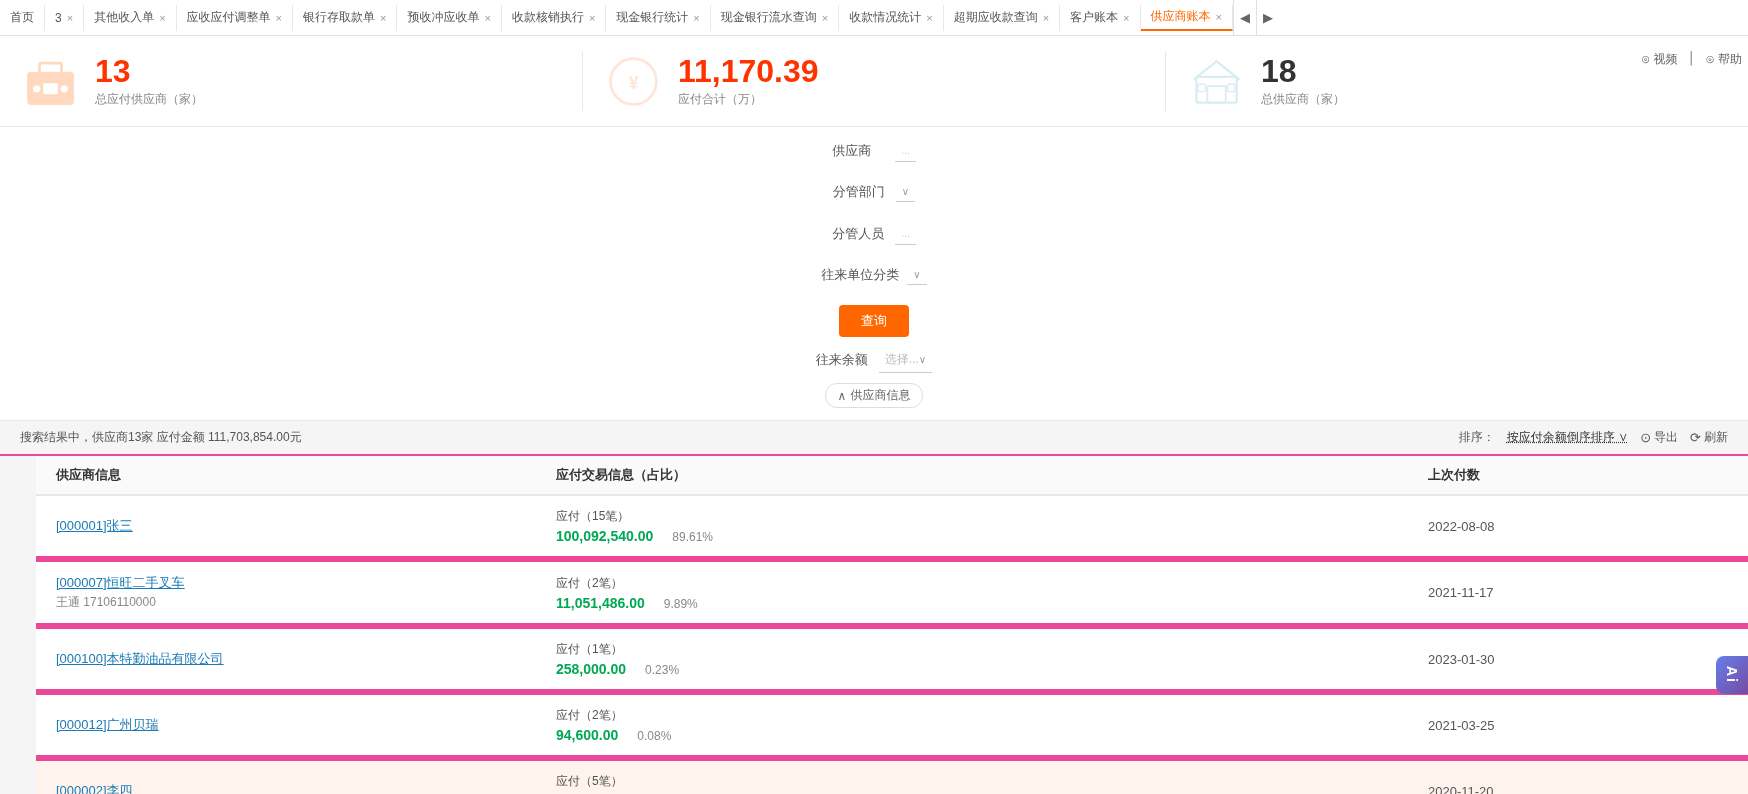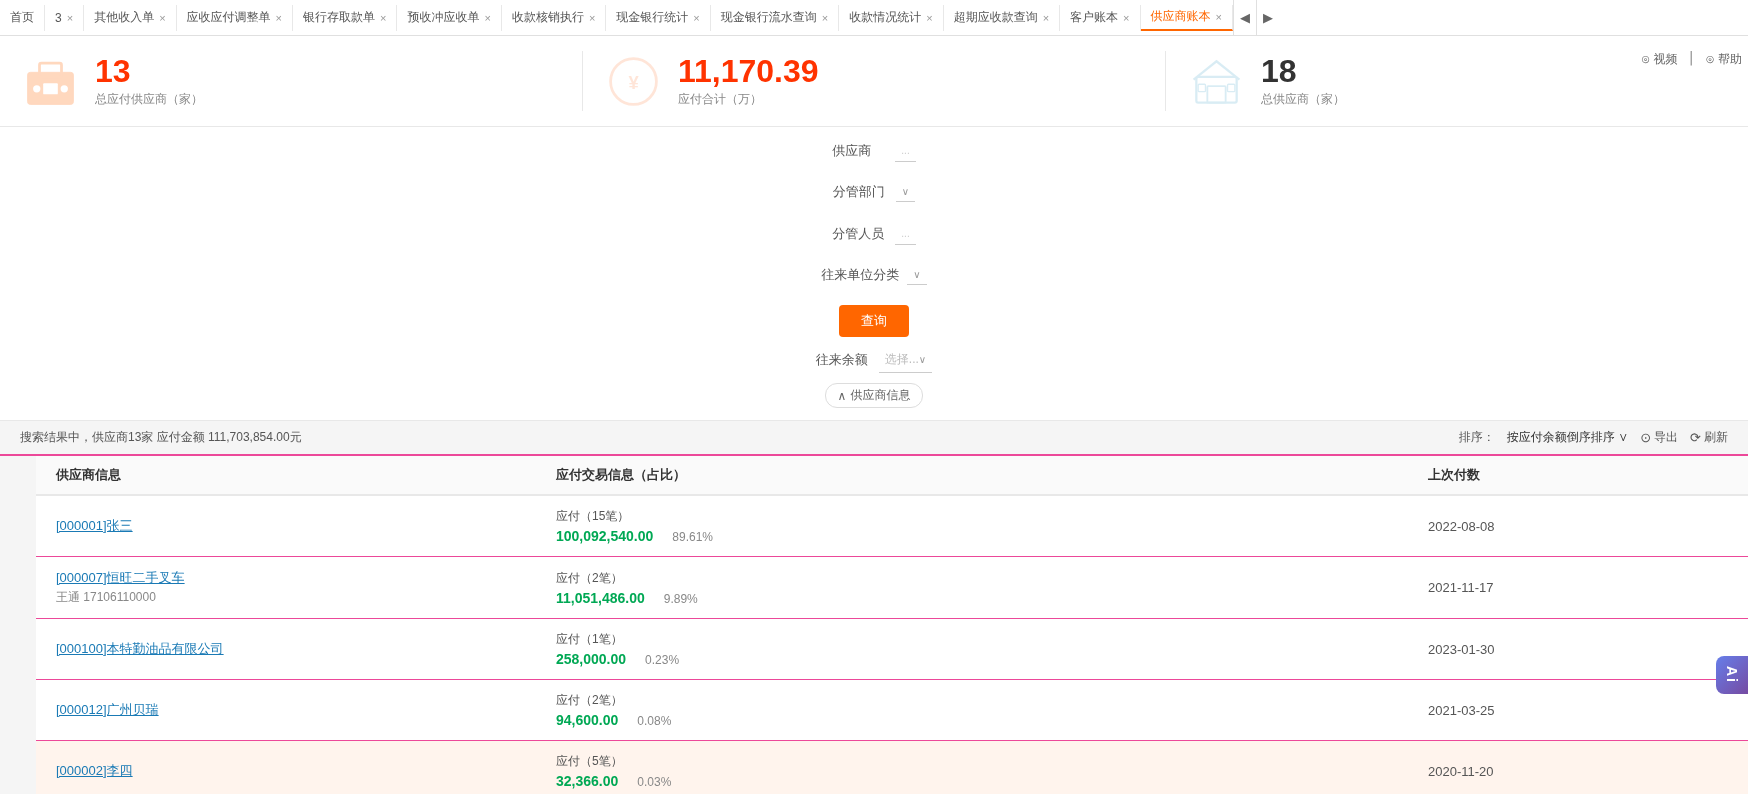--- a/index.html
+++ b/index.html
@@ -179,20 +179,21 @@
       display: flex;
       align-items: center;
       gap: 12px;
       font-size: 12px;
       color: #555;
     }
     .sort-label { color: #555; }
     .sort-select {
       color: #333;
       cursor: pointer;
+      text-decoration: underline;
       text-decoration-style: dotted;
     }
     .action-btn {
       display: flex;
       align-items: center;
       gap: 3px;
       cursor: pointer;
       color: #555;
     }
     .action-icon { font-size: 13px; }
@@ -212,21 +213,21 @@
     }
     .table-header-cell {
       font-size: 13px;
       font-weight: 600;
       color: #333;
     }
     .table-row {
       display: grid;
       grid-template-columns: 500px 1fr 300px;
       padding: 12px 20px;
-      border-bottom: 1px solid #ec4899;
+      border-bottom: 6px solid #ec4899;
       align-items: center;
     }
     .table-row.highlighted { background: #fff4ed; }
     .supplier-link {
       color: #1a7ab5;
       text-decoration: underline;
       cursor: pointer;
       font-size: 13px;
     }
     .supplier-sub {

